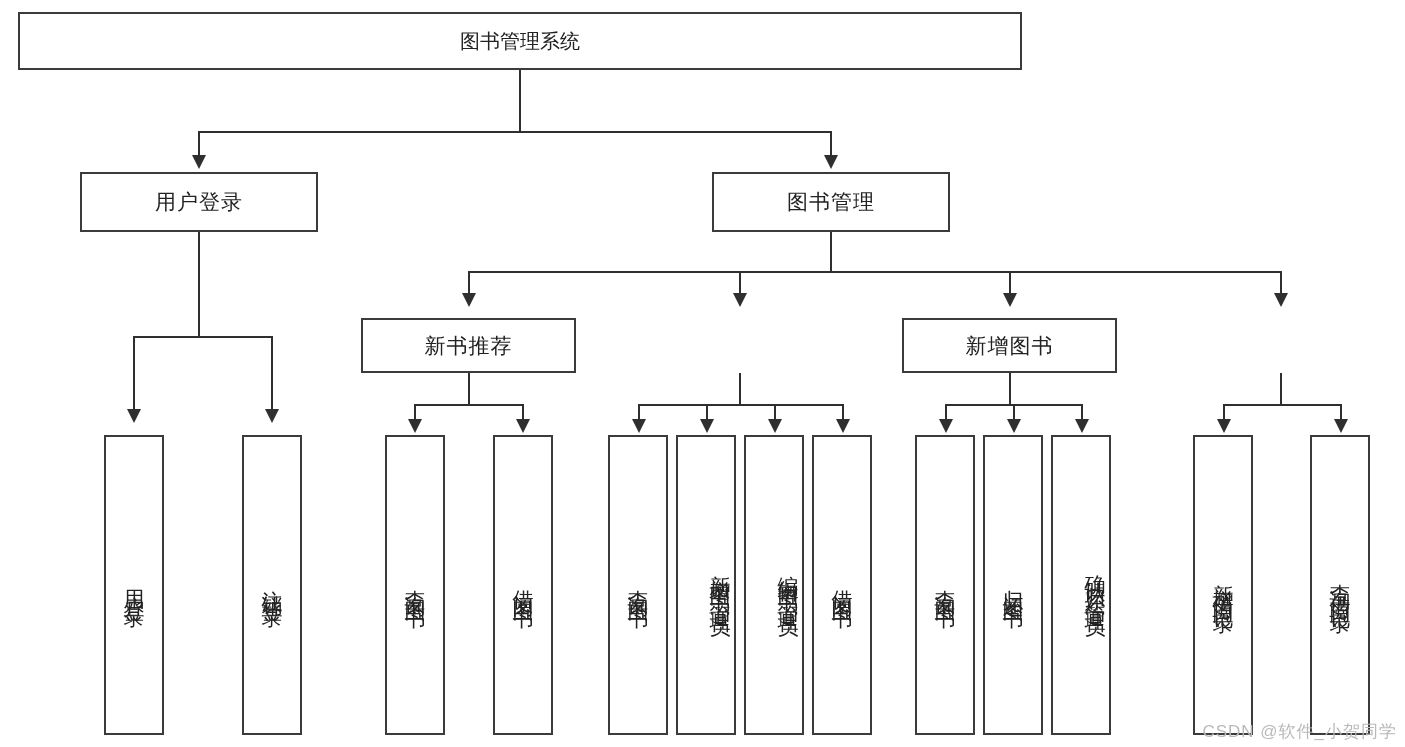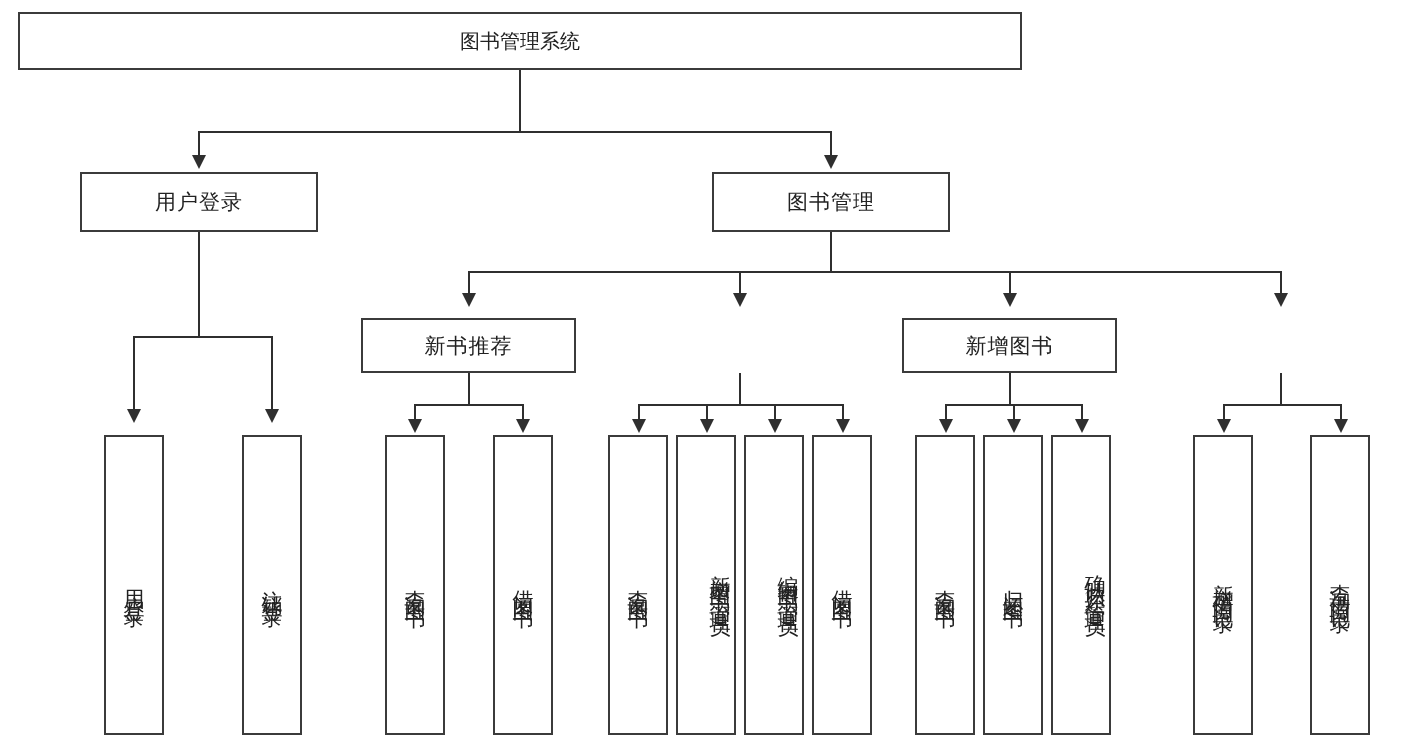--- a/index.html
+++ b/index.html
@@ -140,13 +140,14 @@
     <span class="lbl">确认归还（管理员）</span>
   </div>
 
   <div class="node v" style="left:1193px;top:435px;width:60px;height:300px;">
     <span class="lbl">新增借阅记录</span>
   </div>
   <div class="node v" style="left:1310px;top:435px;width:60px;height:300px;">
     <span class="lbl">查询借阅记录</span>
   </div>
 
+  <div id="watermark">CSDN @软件_小贺同学</div>
 </div>
 
 </body></html>

